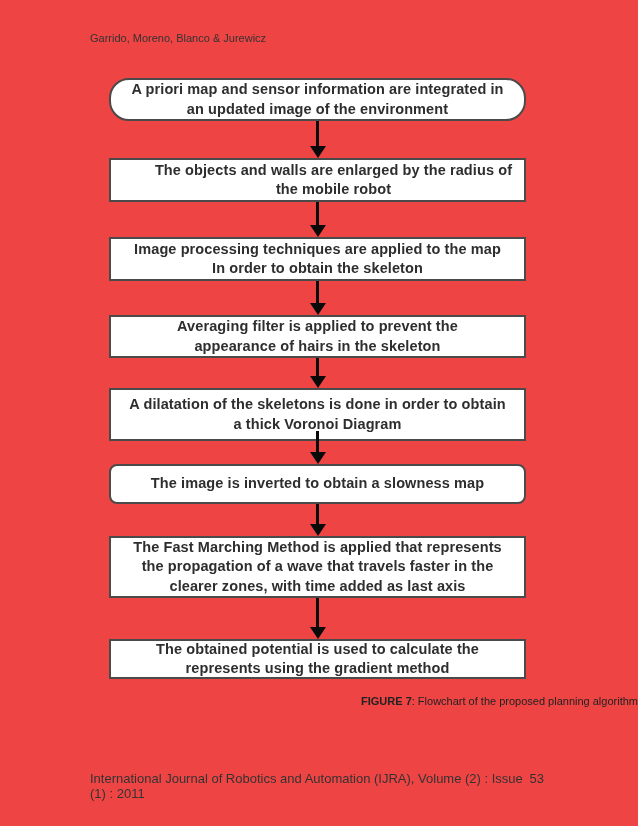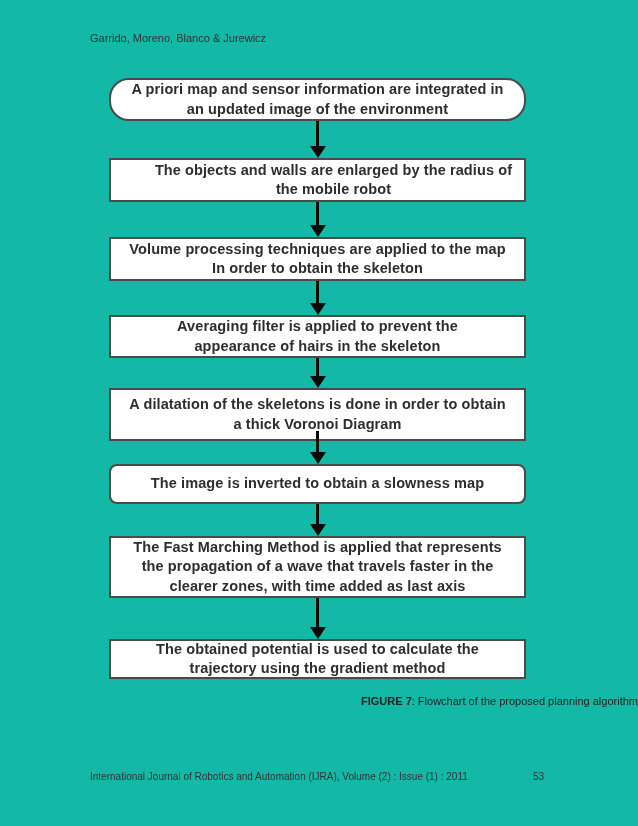--- a/index.html
+++ b/index.html
@@ -1,19 +1,19 @@
 <!DOCTYPE html>
 <html><head>
 <meta charset="utf-8">
 <style>
   html,body{margin:0;padding:0;background:#888;}
   .page{
     position:relative;
     width:638px;height:826px;
-    background:#14b8a6;
+    background:#ef4444;
     font-family:"Liberation Sans", sans-serif;
     color:#2e2e2e;
     margin:0 auto;
     overflow:hidden;
   }
   .running-header{
     position:absolute;
     left:90px;top:32px;
     font-size:11px;
     color:#333333;
@@ -64,21 +64,21 @@
     left:0;top:695px;width:100%;
     text-align:right;
     font-size:11px;
     color:#222222;
   }
   .figure-caption .cap-label{font-weight:bold;}
   .footer{
     position:absolute;
     left:90px;right:94px;top:771px;
     display:flex;justify-content:space-between;
-    font-size:10px;
+    font-size:13px;
     color:#333333;
   }
 </style>
 </head>
 <body>
 
 <div class="page">
 
   <div class="running-header">Garrido, Moreno, Blanco &amp; Jurewicz</div>
 
@@ -96,21 +96,21 @@
     <div class="step s2">
       <div class="step-text">The objects and walls are enlarged by the radius of
 the mobile robot</div>
     </div>
     <div class="arrow a2">
       <div class="stem"></div>
       <div class="head"></div>
     </div>
 
     <div class="step s3">
-      <div class="step-text">Volume processing techniques are applied to the map
+      <div class="step-text">Image processing techniques are applied to the map
 In order to obtain the skeleton</div>
     </div>
     <div class="arrow a3">
       <div class="stem"></div>
       <div class="head"></div>
     </div>
 
     <div class="step s4">
       <div class="step-text">Averaging filter is applied to prevent the
 appearance of hairs in the skeleton</div>
@@ -142,21 +142,21 @@
 the propagation of a wave that travels faster in the
 clearer zones, with time added as last axis</div>
     </div>
     <div class="arrow a7">
       <div class="stem"></div>
       <div class="head"></div>
     </div>
 
     <div class="step s8">
       <div class="step-text">The obtained potential is used to calculate the
-trajectory using the gradient method</div>
+represents using the gradient method</div>
     </div>
 
   </div>
 
   <div class="figure-caption">
     <span class="cap-label">FIGURE 7</span><span>: Flowchart of the proposed planning algorithm</span>
   </div>
 
   <div class="footer">
     <span>International Journal of Robotics and Automation (IJRA), Volume (2) : Issue (1) : 2011</span>

